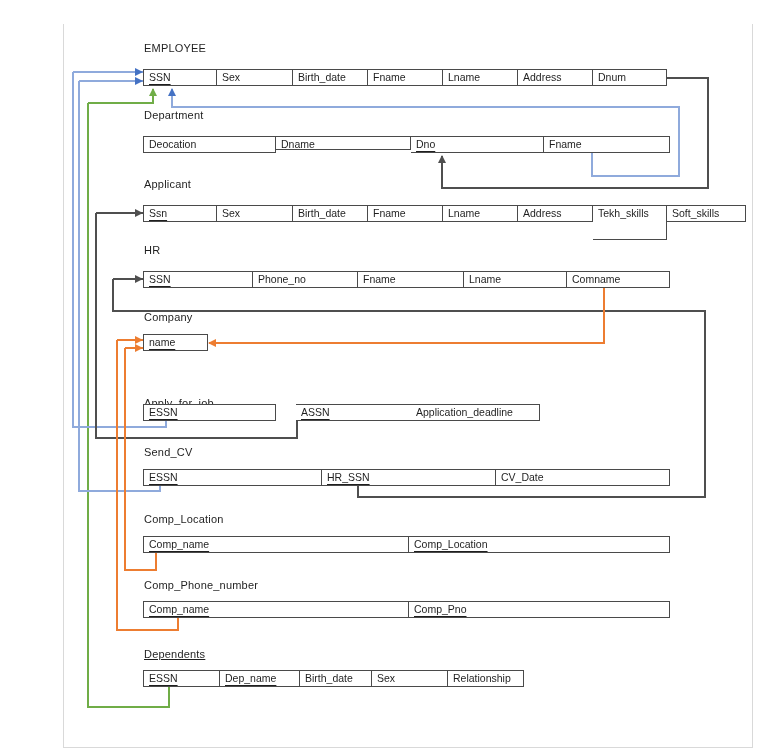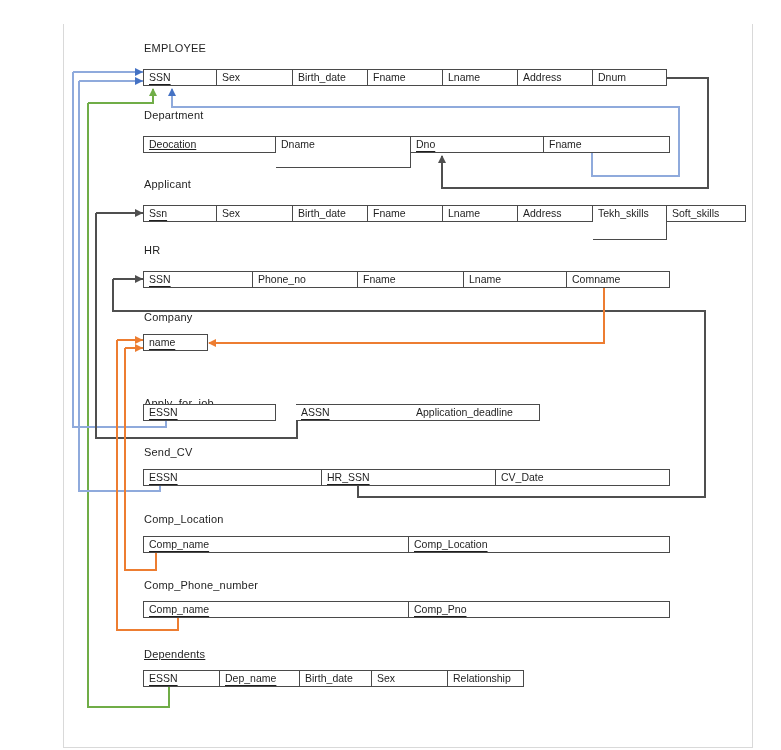--- a/index.html
+++ b/index.html
@@ -25,21 +25,21 @@
     border:1px solid #4a4a4a;
     border-left:none;
     font-size:10.5px;
     color:#1f1f1f;
     padding-left:5px;
     white-space:nowrap;
     overflow:hidden;
     background:#ffffff;
     line-height:15px;
   }
-  .cell.first{border-left:1.4px solid #4a4a4a;text-decoration:underline;}
+  .cell.first{border-left:1.4px solid #4a4a4a;}
   .cell.key{ text-decoration:underline; text-underline-offset:2.5px; }
   .seg{position:absolute;}
   .arrow{position:absolute;width:0;height:0;}
 </style>
 </head>
 <body>
 
 <div id="canvas">
   <div class="page-edge" style="left:63px;top:24px;width:1px;height:723px;"></div>
   <div class="page-edge" style="left:752px;top:24px;width:1px;height:723px;"></div>
@@ -105,21 +105,21 @@
         <div class="cell" style="left: 217px; top: 69px; width: 76px; height: 17px;">Sex</div>
         <div class="cell" style="left: 293px; top: 69px; width: 75px; height: 17px;">Birth_date</div>
         <div class="cell" style="left: 368px; top: 69px; width: 75px; height: 17px;">Fname</div>
         <div class="cell" style="left: 443px; top: 69px; width: 75px; height: 17px;">Lname</div>
         <div class="cell" style="left: 518px; top: 69px; width: 75px; height: 17px;">Address</div>
         <div class="cell" style="left: 593px; top: 69px; width: 74px; height: 17px;">Dnum</div>
       </div>
       <div class="tbl-title" style="left: 144px; top: 109px;">Department</div>
       <div class="row">
         <div class="cell first" style="left: 143px; top: 136px; width: 133px; height: 17px;">Deocation</div>
-        <div class="cell" style="left: 276px; top: 136px; width: 135px; height: 32px;">Dname</div>
+        <div class="cell" style="left: 276px; top: 136px; width: 135px; height: 14px;">Dname</div>
         <div class="cell key" style="left: 411px; top: 136px; width: 133px; height: 17px;">Dno</div>
         <div class="cell" style="left: 544px; top: 136px; width: 126px; height: 17px;">Fname</div>
       </div>
       <div class="tbl-title" style="left: 144px; top: 178px;">Applicant</div>
       <div class="row">
         <div class="cell first key" style="left: 143px; top: 205px; width: 74px; height: 17px;">Ssn</div>
         <div class="cell" style="left: 217px; top: 205px; width: 76px; height: 17px;">Sex</div>
         <div class="cell" style="left: 293px; top: 205px; width: 75px; height: 17px;">Birth_date</div>
         <div class="cell" style="left: 368px; top: 205px; width: 75px; height: 17px;">Fname</div>
         <div class="cell" style="left: 443px; top: 205px; width: 75px; height: 17px;">Lname</div>

